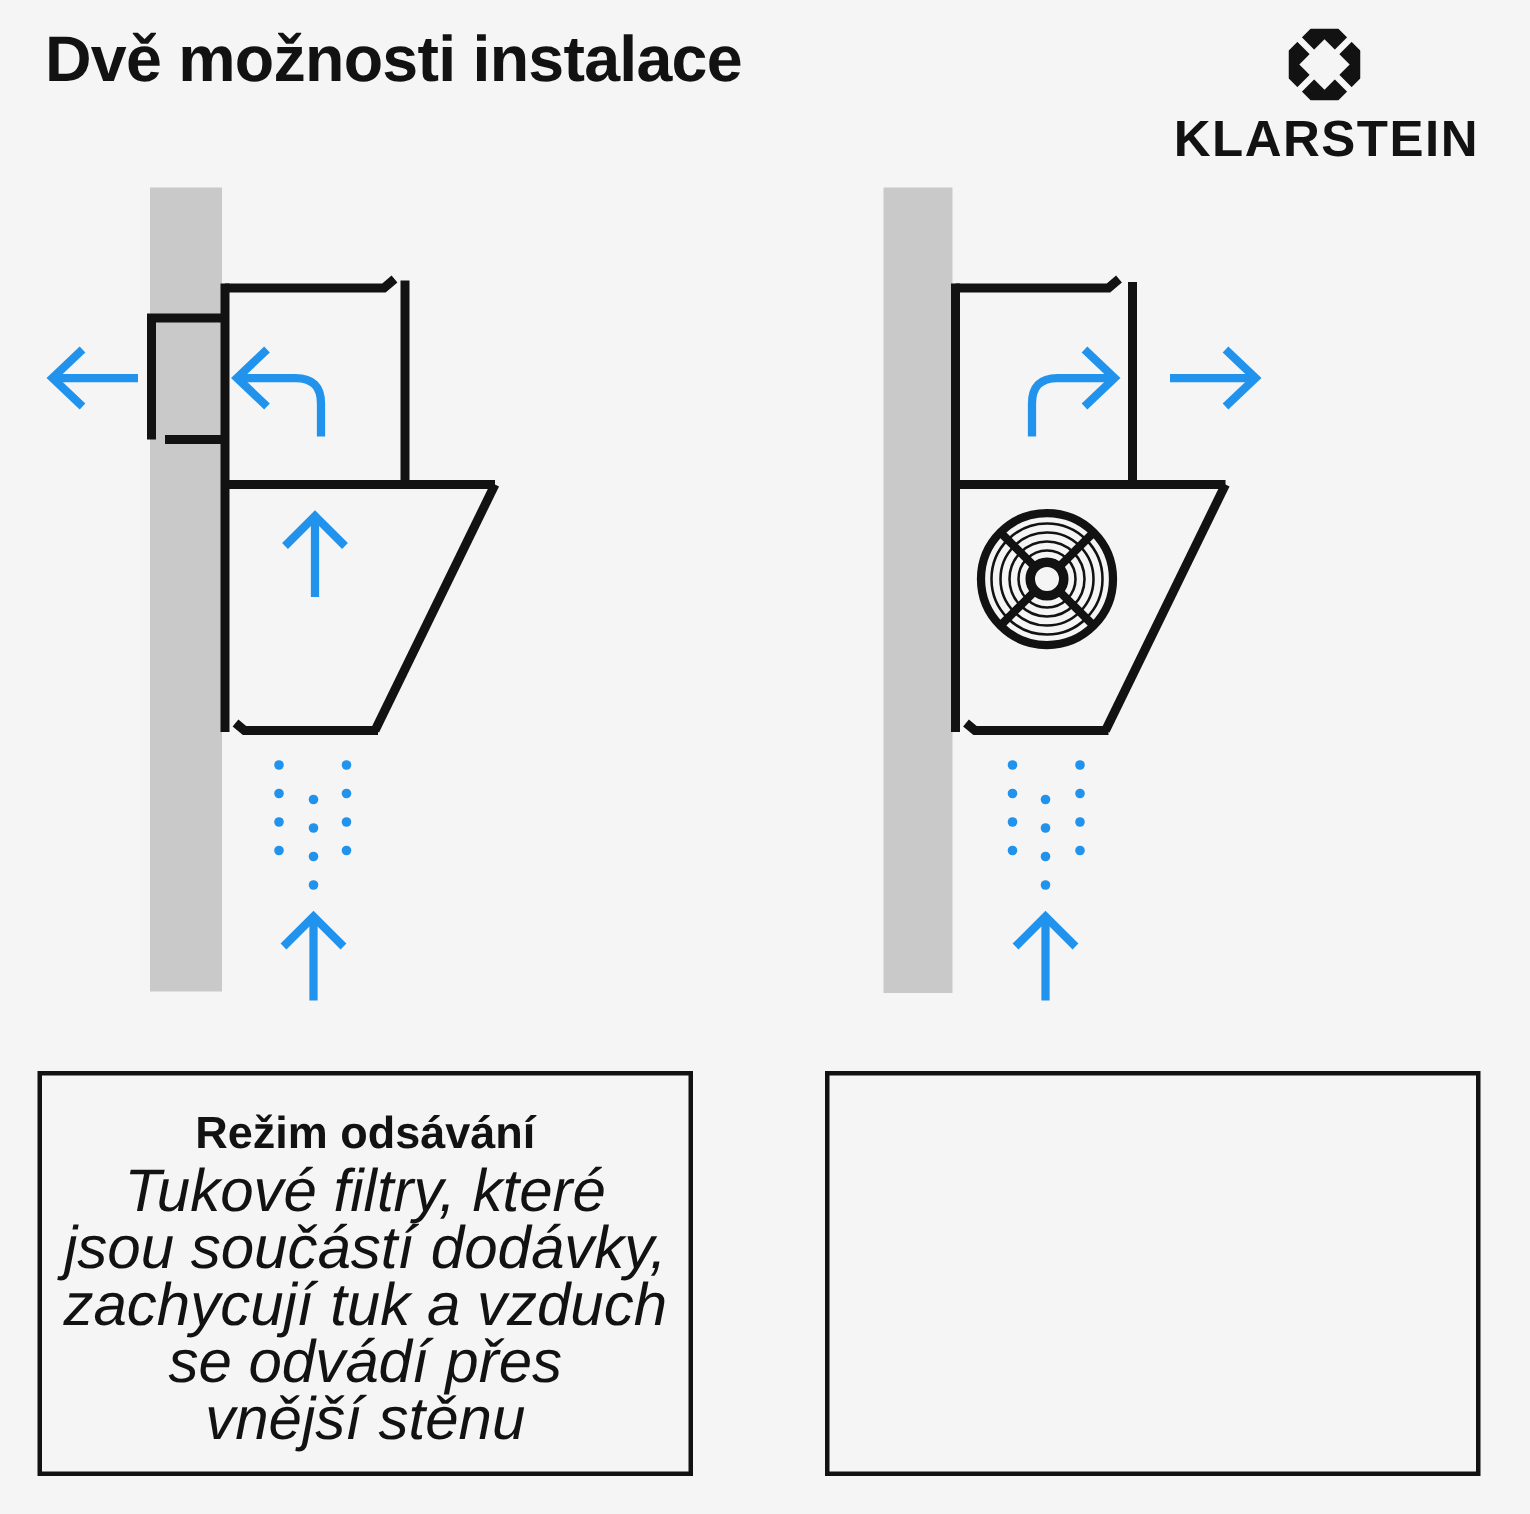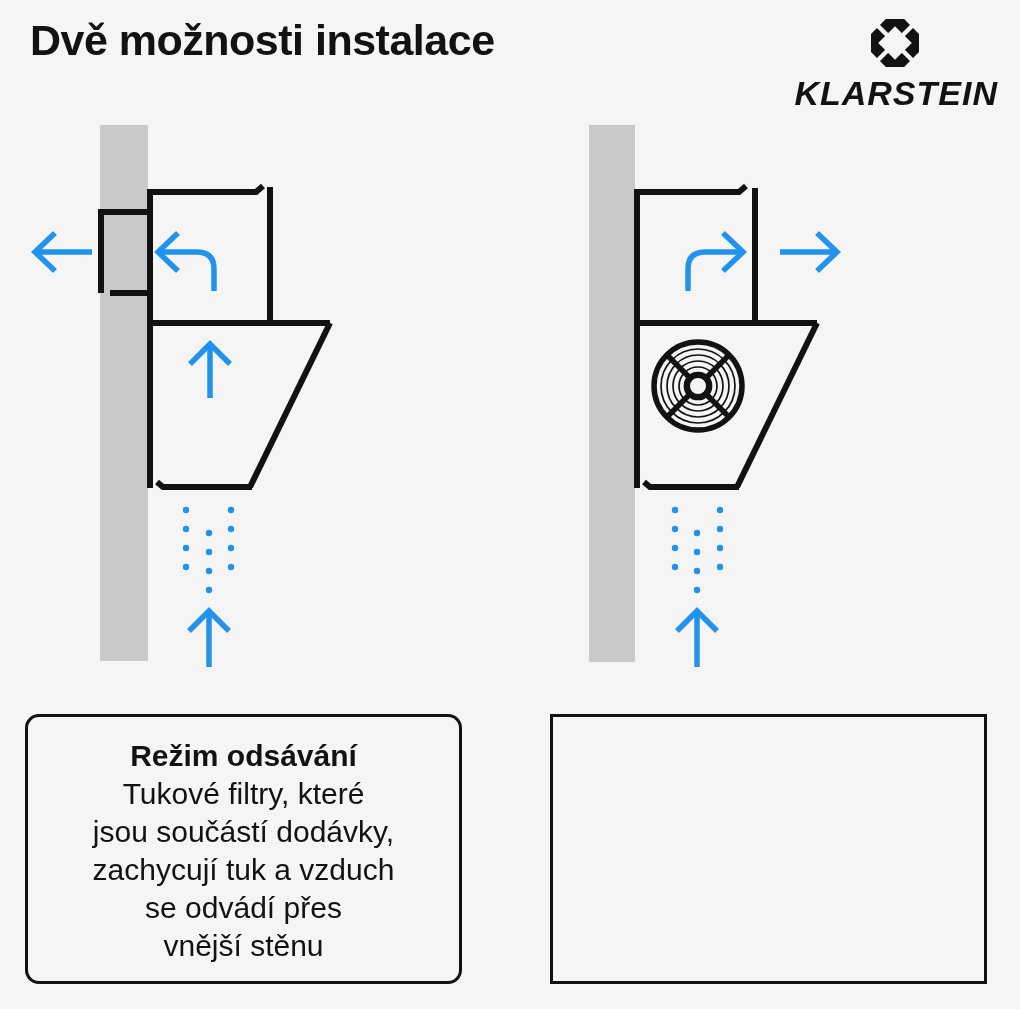--- a/index.html
+++ b/index.html
@@ -17,21 +17,21 @@
     overflow:hidden;
   }
   .canvas{position:relative;width:1020px;height:998px;}
 
   .page-title{
     position:absolute;left:30px;top:16px;
     font-size:43px;font-weight:bold;letter-spacing:-0.5px;
     color:var(--ink);white-space:nowrap;
   }
 
-  .logo{position:absolute;top:0;right:4px;width:240px;height:115px;font-style:italic;}
+  .logo{position:absolute;top:0;right:16px;width:240px;height:115px;}
   .logo-icon{position:absolute;left:95px;top:19px;width:48px;height:48px;}
   .logo-word{
     position:absolute;right:18px;top:74px;
     font-size:34px;font-weight:bold;letter-spacing:1px;
     color:var(--ink);white-space:nowrap;
   }
 
   svg.diagram-layer{position:absolute;left:0;top:0;}
 
   
@@ -44,28 +44,29 @@
   .f-accent{fill:var(--accent);stroke:none;}
   .f-bgfill{fill:var(--background);}
   .s-bg{stroke:var(--background);stroke-width:9;fill:none;}
 
   .panel{
     position:absolute;top:714px;width:437px;height:270px;
     box-sizing:border-box;border:3px solid var(--ink);
     background:var(--background);
     text-align:center;padding-top:20px;
   }
-  .panel.left{left:25px;border-radius:14px;}
+  .panel.left{left:25px;}
   .panel.right{left:550px;}
   .panel-title{
     font-size:30px;font-weight:bold;line-height:38px;color:var(--ink);
   }
   .panel-body{
-    font-size:30px;line-height:38px;color:var(--ink);
+    font-size:40px;line-height:38px;color:var(--ink);
     white-space:pre-line;
+    font-style:italic;
   }
 </style>
 </head>
 <body>
 
 <div class="canvas">
 
   <div class="page-title">Dvě možnosti instalace</div>
 
   <div class="logo">

